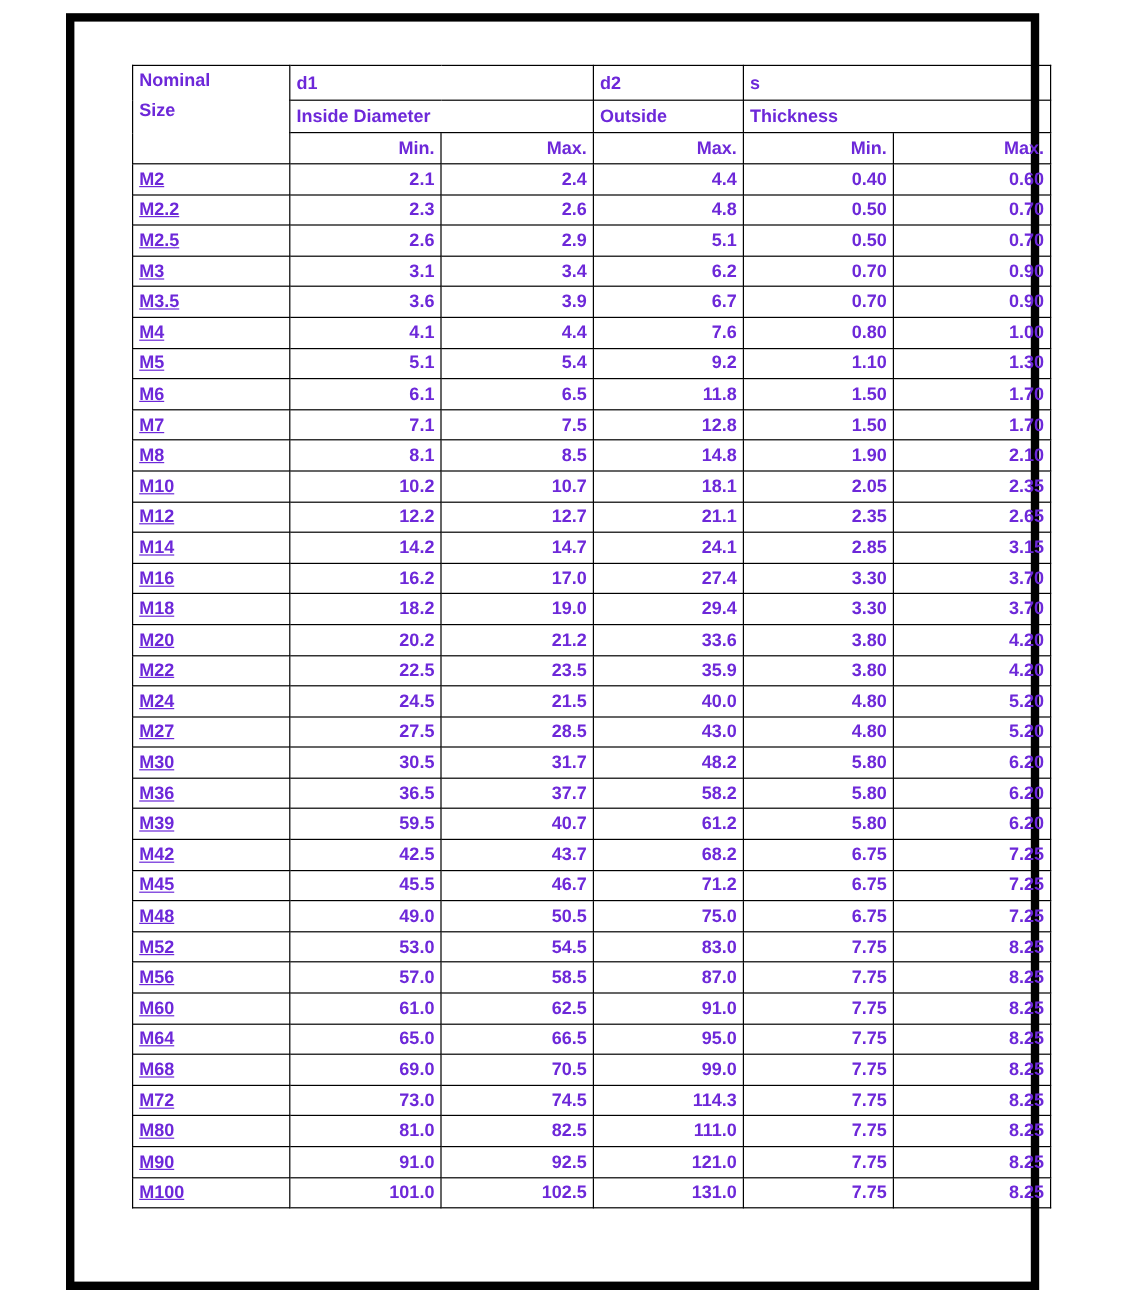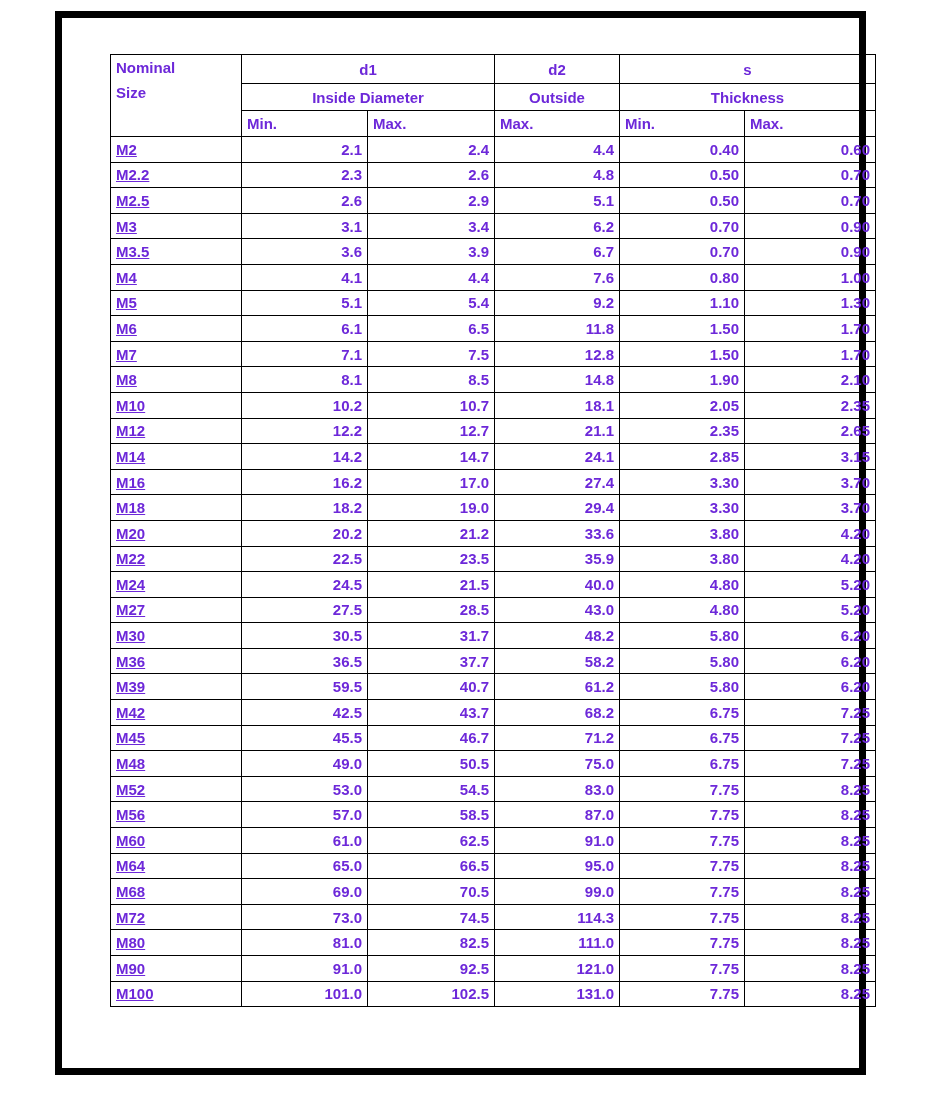--- a/index.html
+++ b/index.html
@@ -55,22 +55,22 @@
   col.c-d1max { width: 127px; }
   col.c-d2max { width: 125px; }
   col.c-smin  { width: 125px; }
   col.c-smax  { width: 131px; }
 
   
   tr.hrow1 td { height: 29px; }
   tr.hrow2 td { height: 27px; }
   tr.hrow3 td { height: 26px; }
 
-  td.h-center { text-align: center; vertical-align: middle; }
-  td.h-right  {  vertical-align: middle; }
+  td.h-center { vertical-align: middle; }
+  td.h-right  { text-align: right;  vertical-align: middle; }
 
   
   td.nominal-cell {
     text-align: left;
     vertical-align: top;
     padding-top: 1px;
     line-height: 25px;
   }
   td.nominal-cell .nline { display: block; }
 

